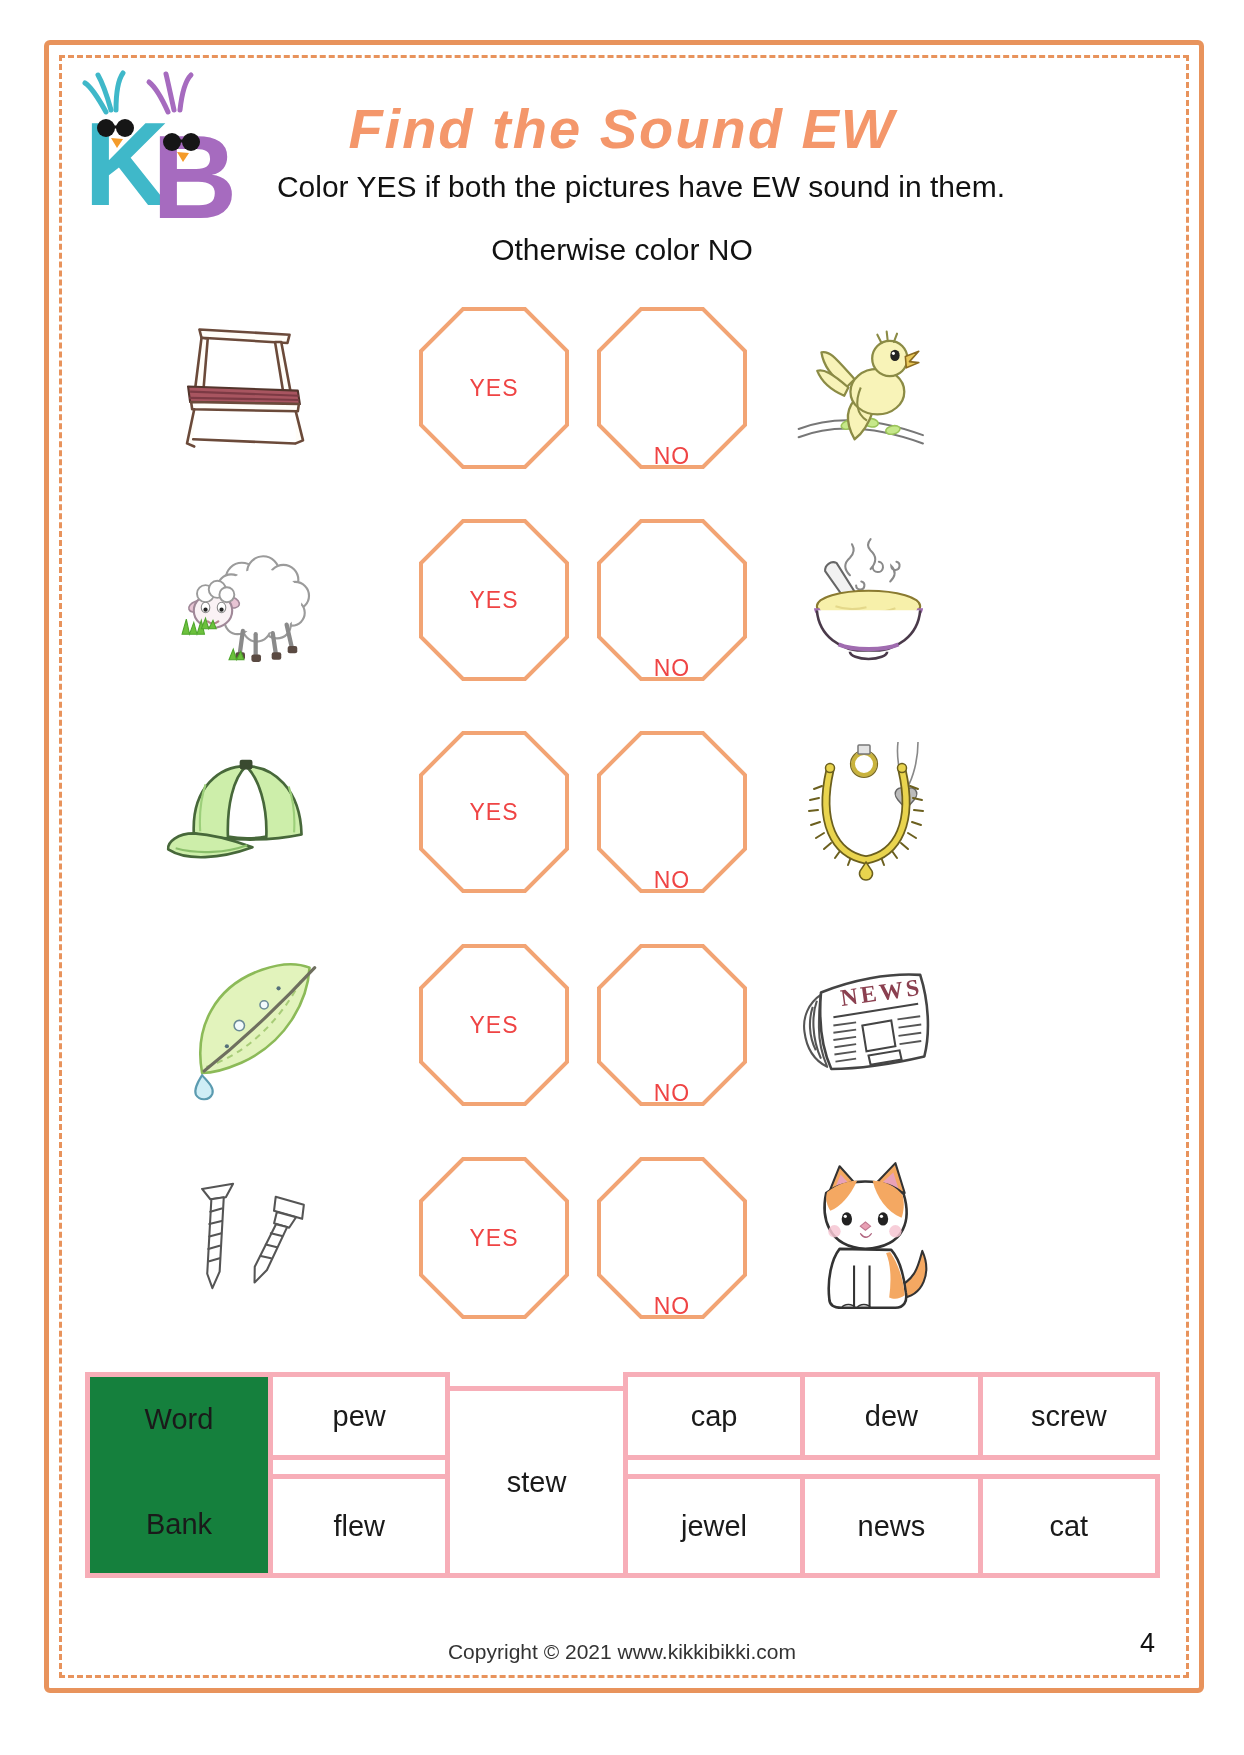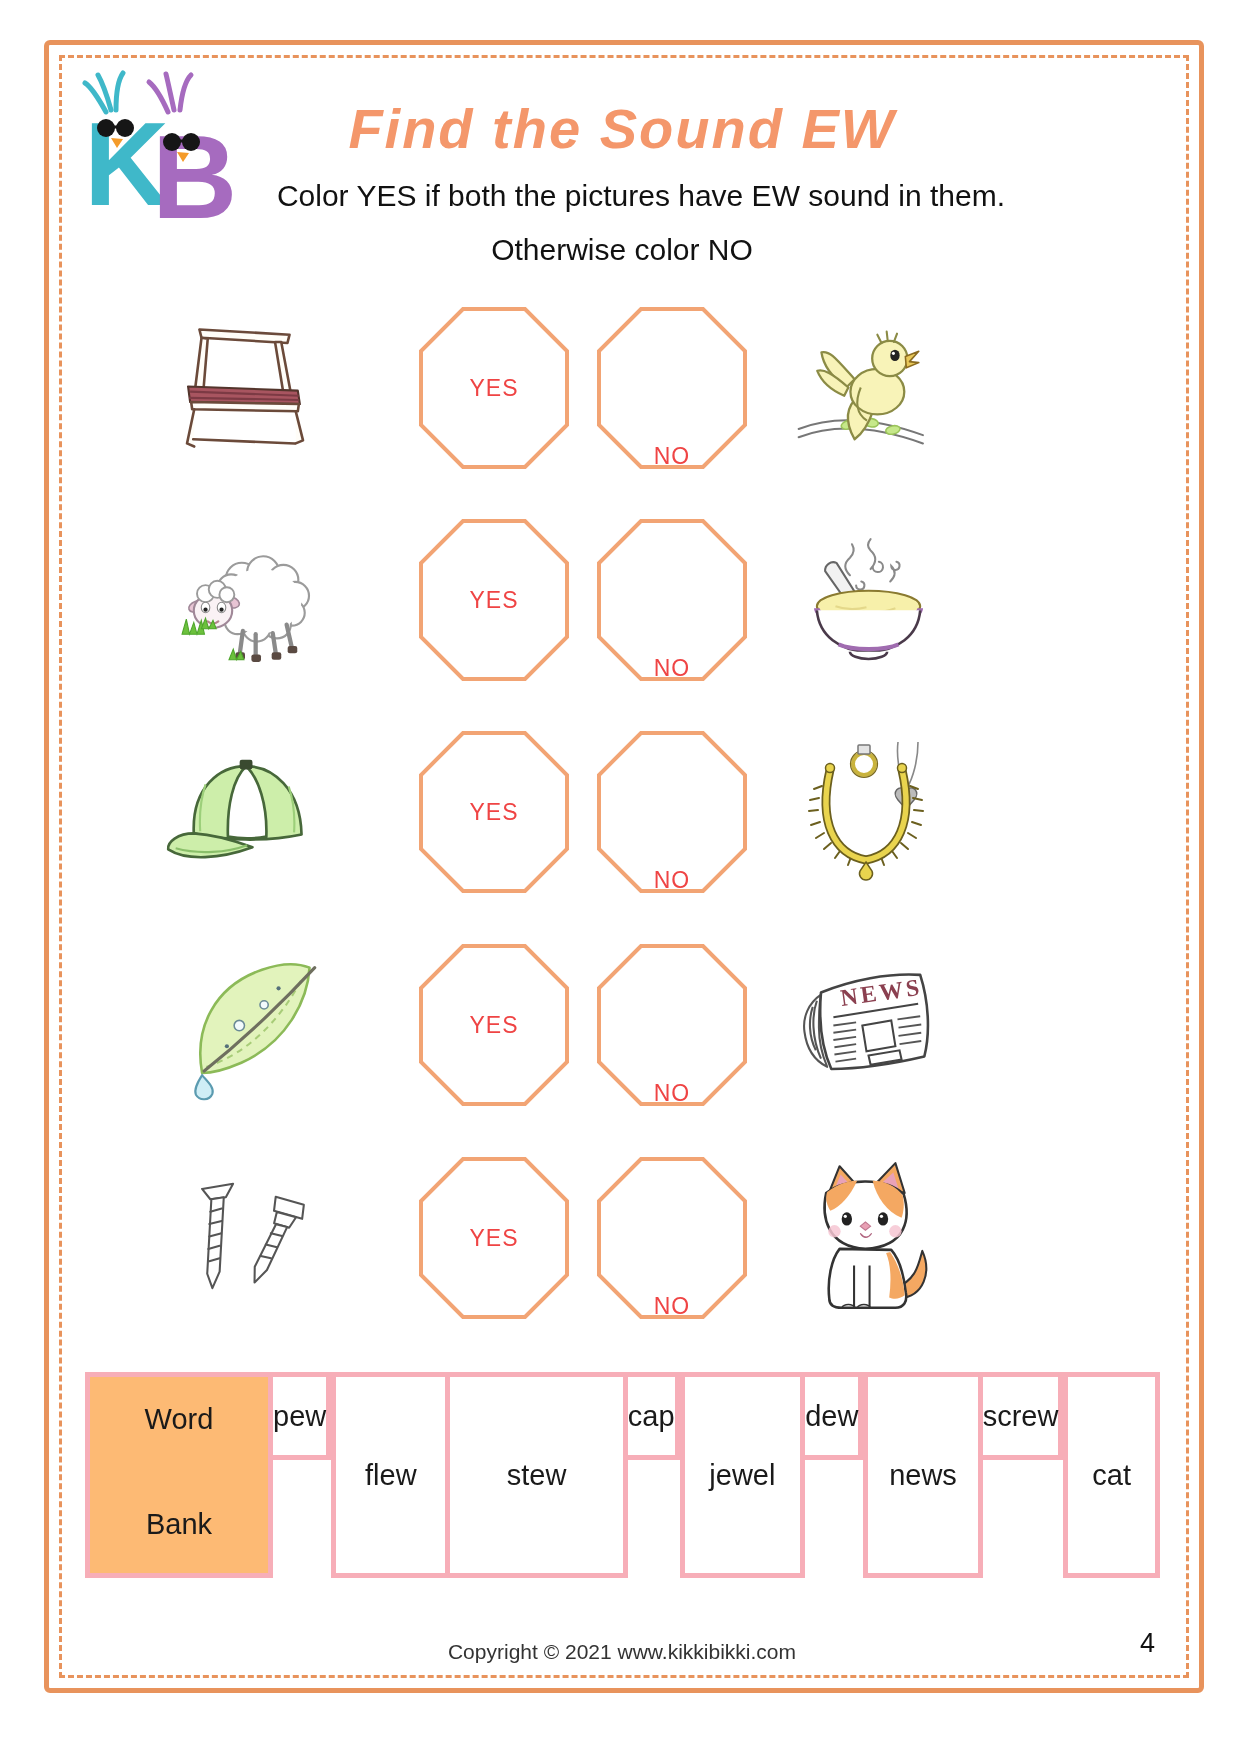--- a/index.html
+++ b/index.html
@@ -6,40 +6,40 @@
   .page{position:relative;width:1244px;height:1755px;background:#ffffff;overflow:hidden;
         font-family:"Liberation Sans",sans-serif;color:#1a1a1a;}
   .border-outer{position:absolute;left:44px;right:40px;top:40px;bottom:62px;
         border:5px solid #e8935c;border-radius:6px;pointer-events:none;}
   .border-dashed{position:absolute;left:59px;right:55px;top:55px;bottom:77px;
         border:3px dashed #e8935c;pointer-events:none;}
   .logo{position:absolute;left:82px;top:70px;width:150px;height:165px;}
   .title{position:absolute;left:0;right:0;top:80px;margin:16px;text-align:center;
         font-size:56px;font-weight:bold;font-style:italic;color:#f4976b;letter-spacing:2px;}
   .instr{position:absolute;left:0;right:0;text-align:center;font-size:30px;color:#111;}
-  .instr.l1{top:179px;padding-left:38px;}
+  .instr.l1{top:170px;padding-left:38px;}
   .instr.l2{top:233px;}
   .qrow{position:absolute;left:0;width:100%;height:164px;}
   .imgcell{position:absolute;width:170px;height:178px;top:-8px;display:flex;
         align-items:center;justify-content:center;}
   .imgcell.left{left:160px;}
   .imgcell.right{left:782px;}
   .octagon{position:absolute;width:152px;height:164px;top:0;display:flex;
         align-items:center;justify-content:center;cursor:pointer;}
   .octagon.yes{left:418px;}
   .octagon.no{left:596px;align-items:flex-end;}
   .octagon svg{position:absolute;left:0;top:0;}
   .octagon span{position:relative;font-size:23px;letter-spacing:1px;color:#ef4444;}
   .wordbank{position:absolute;left:85px;top:1372px;width:1075px;height:206px;display:flex;}
-  .wb-head{width:188px;border:5px solid #f7aeb8;background:#fdba74;box-sizing:border-box;
+  .wb-head{width:188px;border:5px solid #f7aeb8;background:#15803d;box-sizing:border-box;
         display:flex;flex-direction:column;}
   .wb-head .h1{height:84px;display:flex;align-items:center;justify-content:center;font-size:29px;}
   .wb-head .sp{height:14px;}
   .wb-head .h2{flex:1;display:flex;align-items:center;justify-content:center;font-size:29px;}
-  .wb-col{flex:1;display:flex;flex-direction:row;margin-left:-5px;}
+  .wb-col{flex:1;display:flex;flex-direction:column;margin-left:-5px;}
   .wb-cell{border:5px solid #f7aeb8;background:#fff;box-sizing:border-box;
         display:flex;align-items:center;justify-content:center;font-size:29px;}
   .wb-cell.r1{height:88px;}
   .wb-gap{height:14px;}
   .wb-cell.r2{flex:1;}
   .footer{position:absolute;left:0;right:0;top:1640px;text-align:center;font-size:21px;color:#333;}
   .pagenum{position:absolute;left:1140px;top:1628px;font-size:27px;color:#111;}
 </style>
 </head>
 <body>

